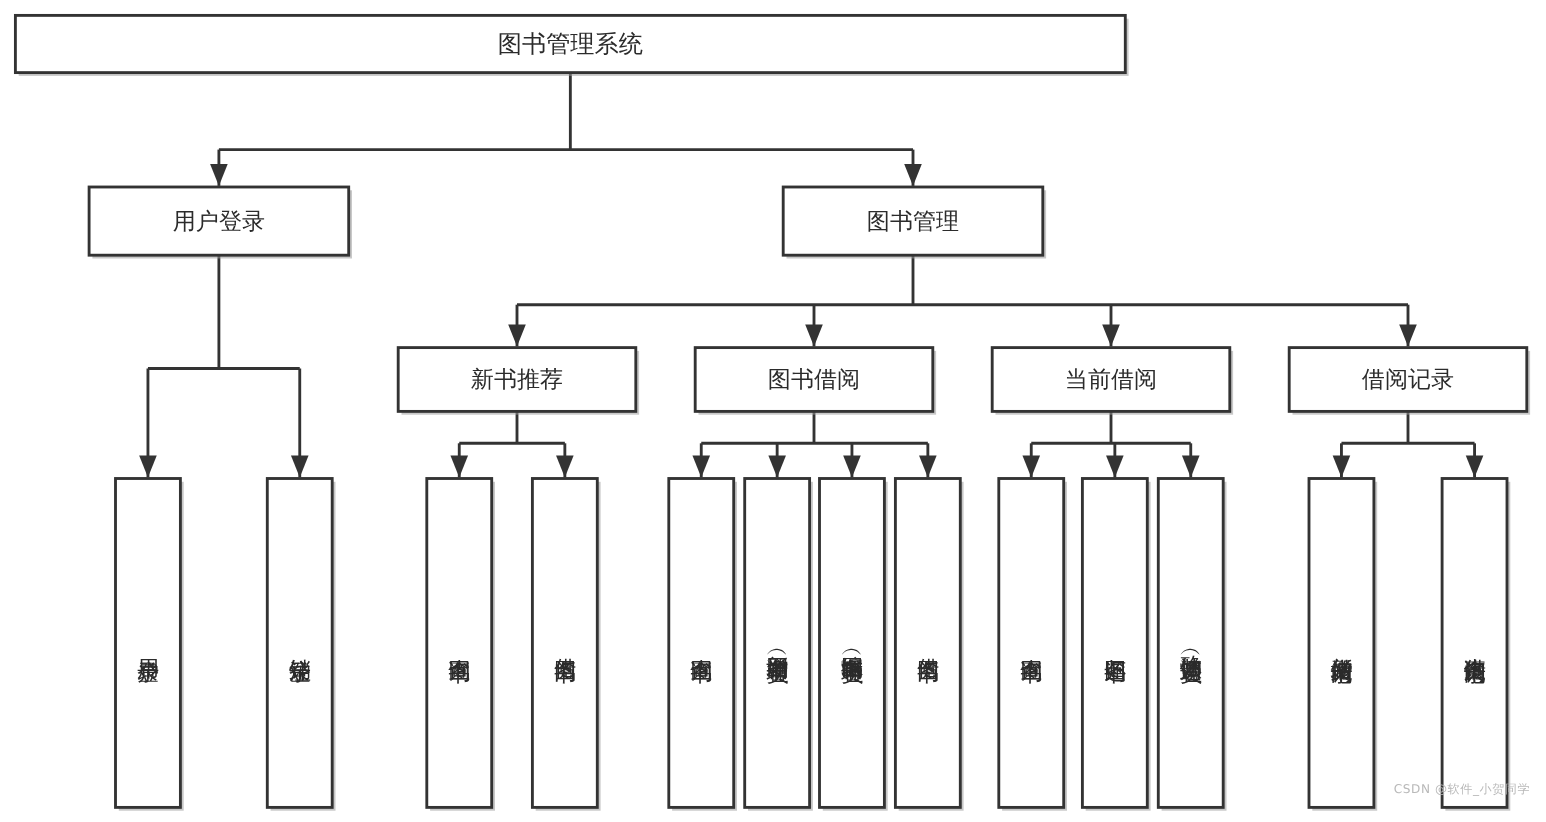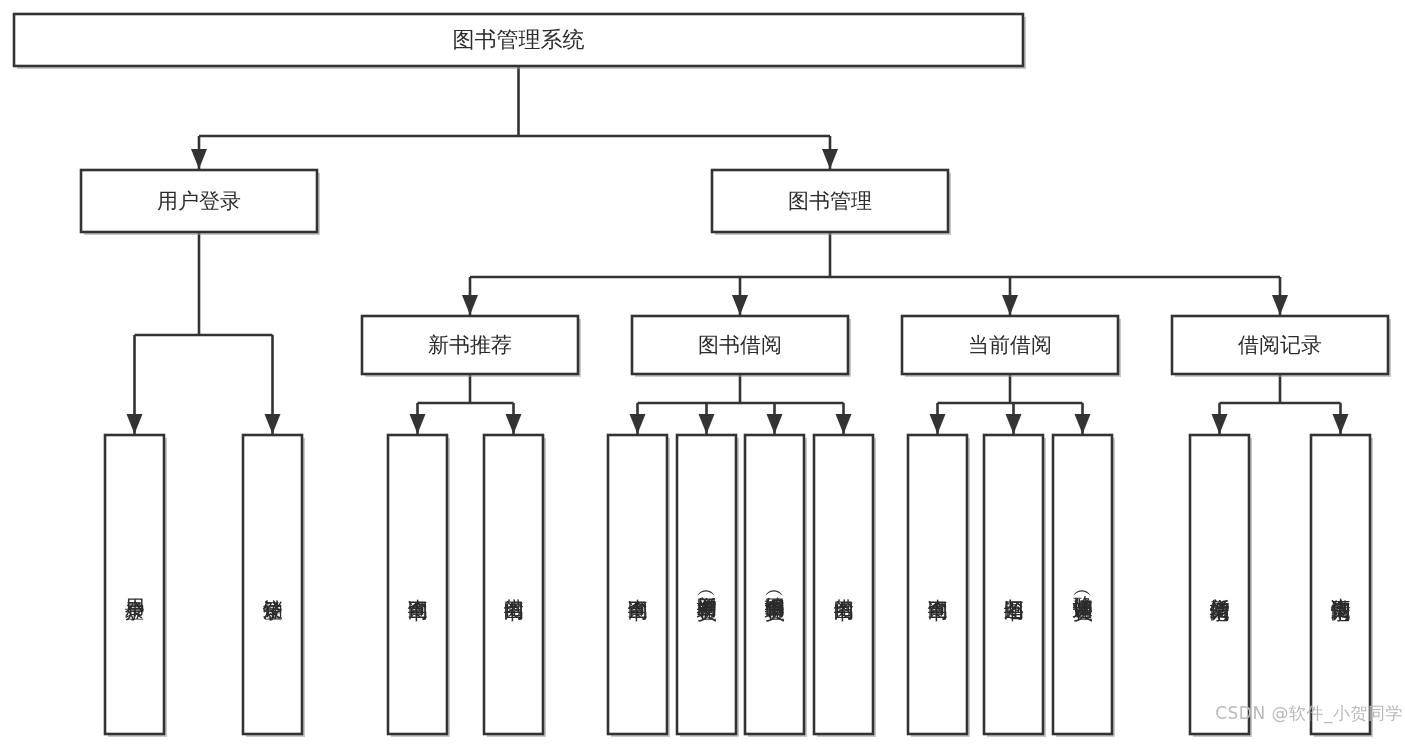--- a/index.html
+++ b/index.html
@@ -71,24 +71,24 @@
     font-family: "DejaVu Sans", "Liberation Sans", sans-serif;
     font-size: 20px;
     line-height: 1.08;
     color: #2b2b2b;
     letter-spacing: 1px;
     white-space: nowrap;
     text-align: center;
   }
   .watermark {
     position: absolute;
-    right: 2px;
+    right: 14px;
     bottom: 6px;
     font-family: "DejaVu Sans", "Liberation Sans", sans-serif;
-    font-size: 17px;
+    font-size: 11px;
     color: #b9b9b9;
     letter-spacing: 0.5px;
     white-space: nowrap;
   }
 </style>
 </head>
 <body>
 
 <div id="diagram-root">
   <svg id="diagram-svg" width="1405" height="747" viewBox="0 0 1405 747" xmlns="http://www.w3.org/2000/svg">

